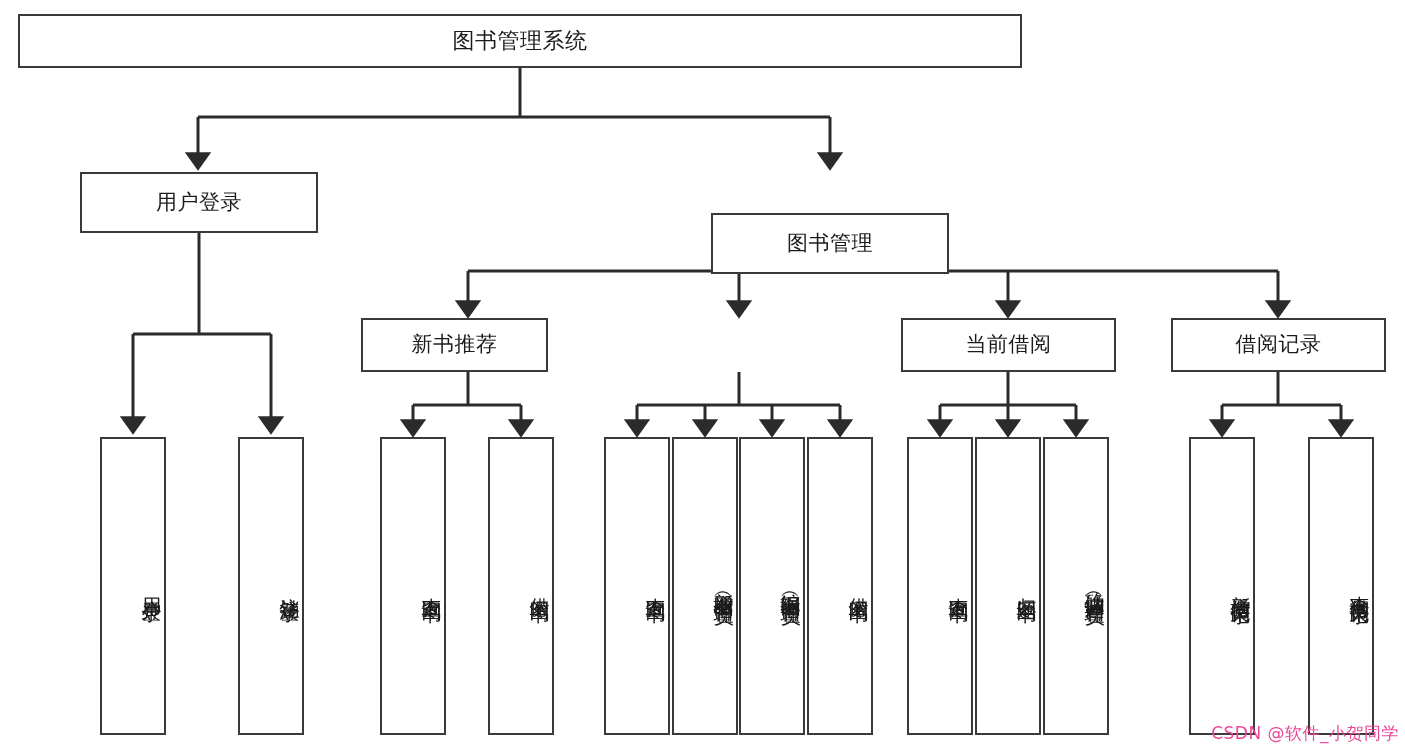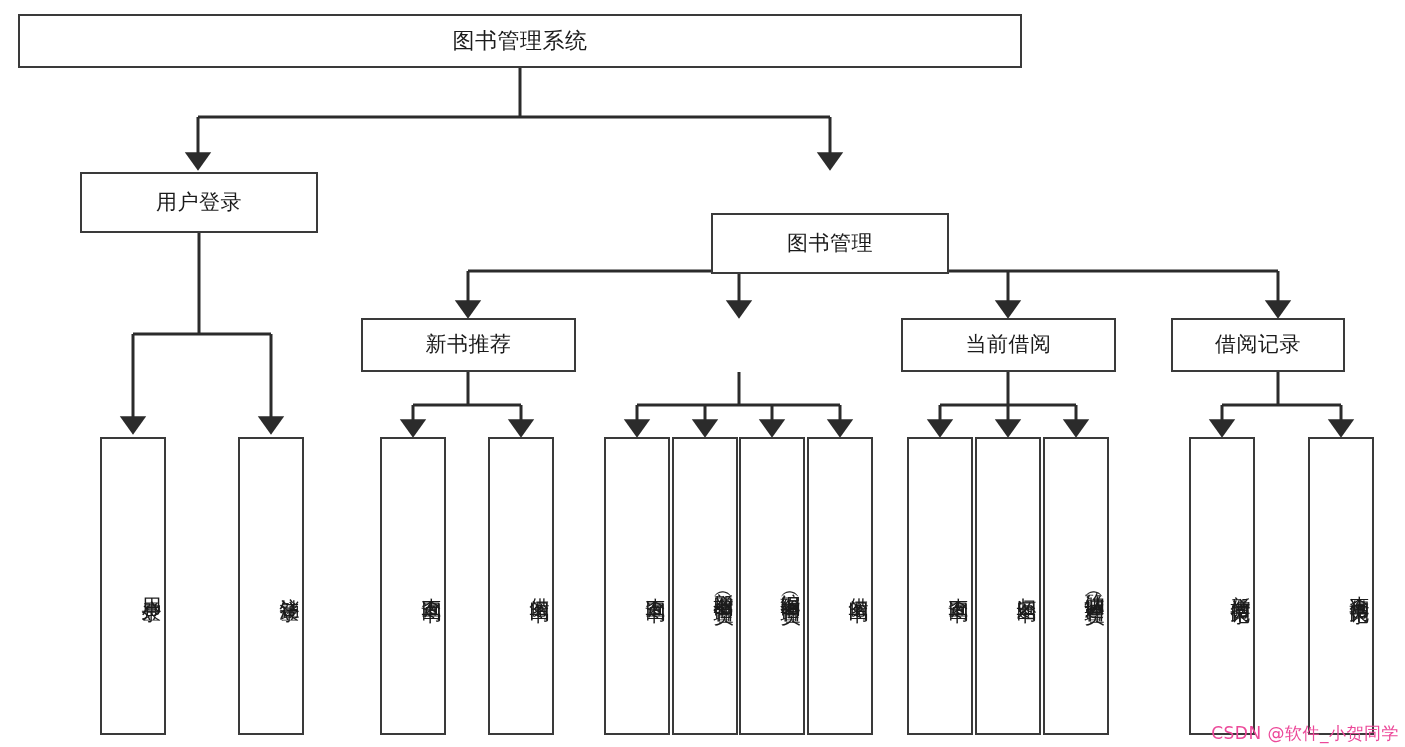--- a/index.html
+++ b/index.html
@@ -126,27 +126,27 @@
     <span>图书管理系统</span>
   </div>
 
   <div class="node h" style="left:80px;top:172px;width:238px;height:61px;">
     <span>用户登录</span>
   </div>
   <div class="node h" style="left:711px;top:172px;width:238px;height:61px;margin-top:41px;">
     <span>图书管理</span>
   </div>
 
-  <div class="node h" style="left:361px;top:318px;width:215px;height:54px;">
+  <div class="node h" style="left:361px;top:318px;width:187px;height:54px;">
     <span>新书推荐</span>
   </div>
   <div class="node h" style="left:901px;top:318px;width:215px;height:54px;">
     <span>当前借阅</span>
   </div>
-  <div class="node h" style="left:1171px;top:318px;width:174px;height:54px;">
+  <div class="node h" style="left:1171px;top:318px;width:215px;height:54px;">
     <span>借阅记录</span>
   </div>
 
   <div class="node v" style="left:100px;top:437px;width:66px;height:298px;">
     <span class="vtext">用户登录</span>
   </div>
   <div class="node v" style="left:238px;top:437px;width:66px;height:298px;">
     <span class="vtext">注销登录</span>
   </div>
 

